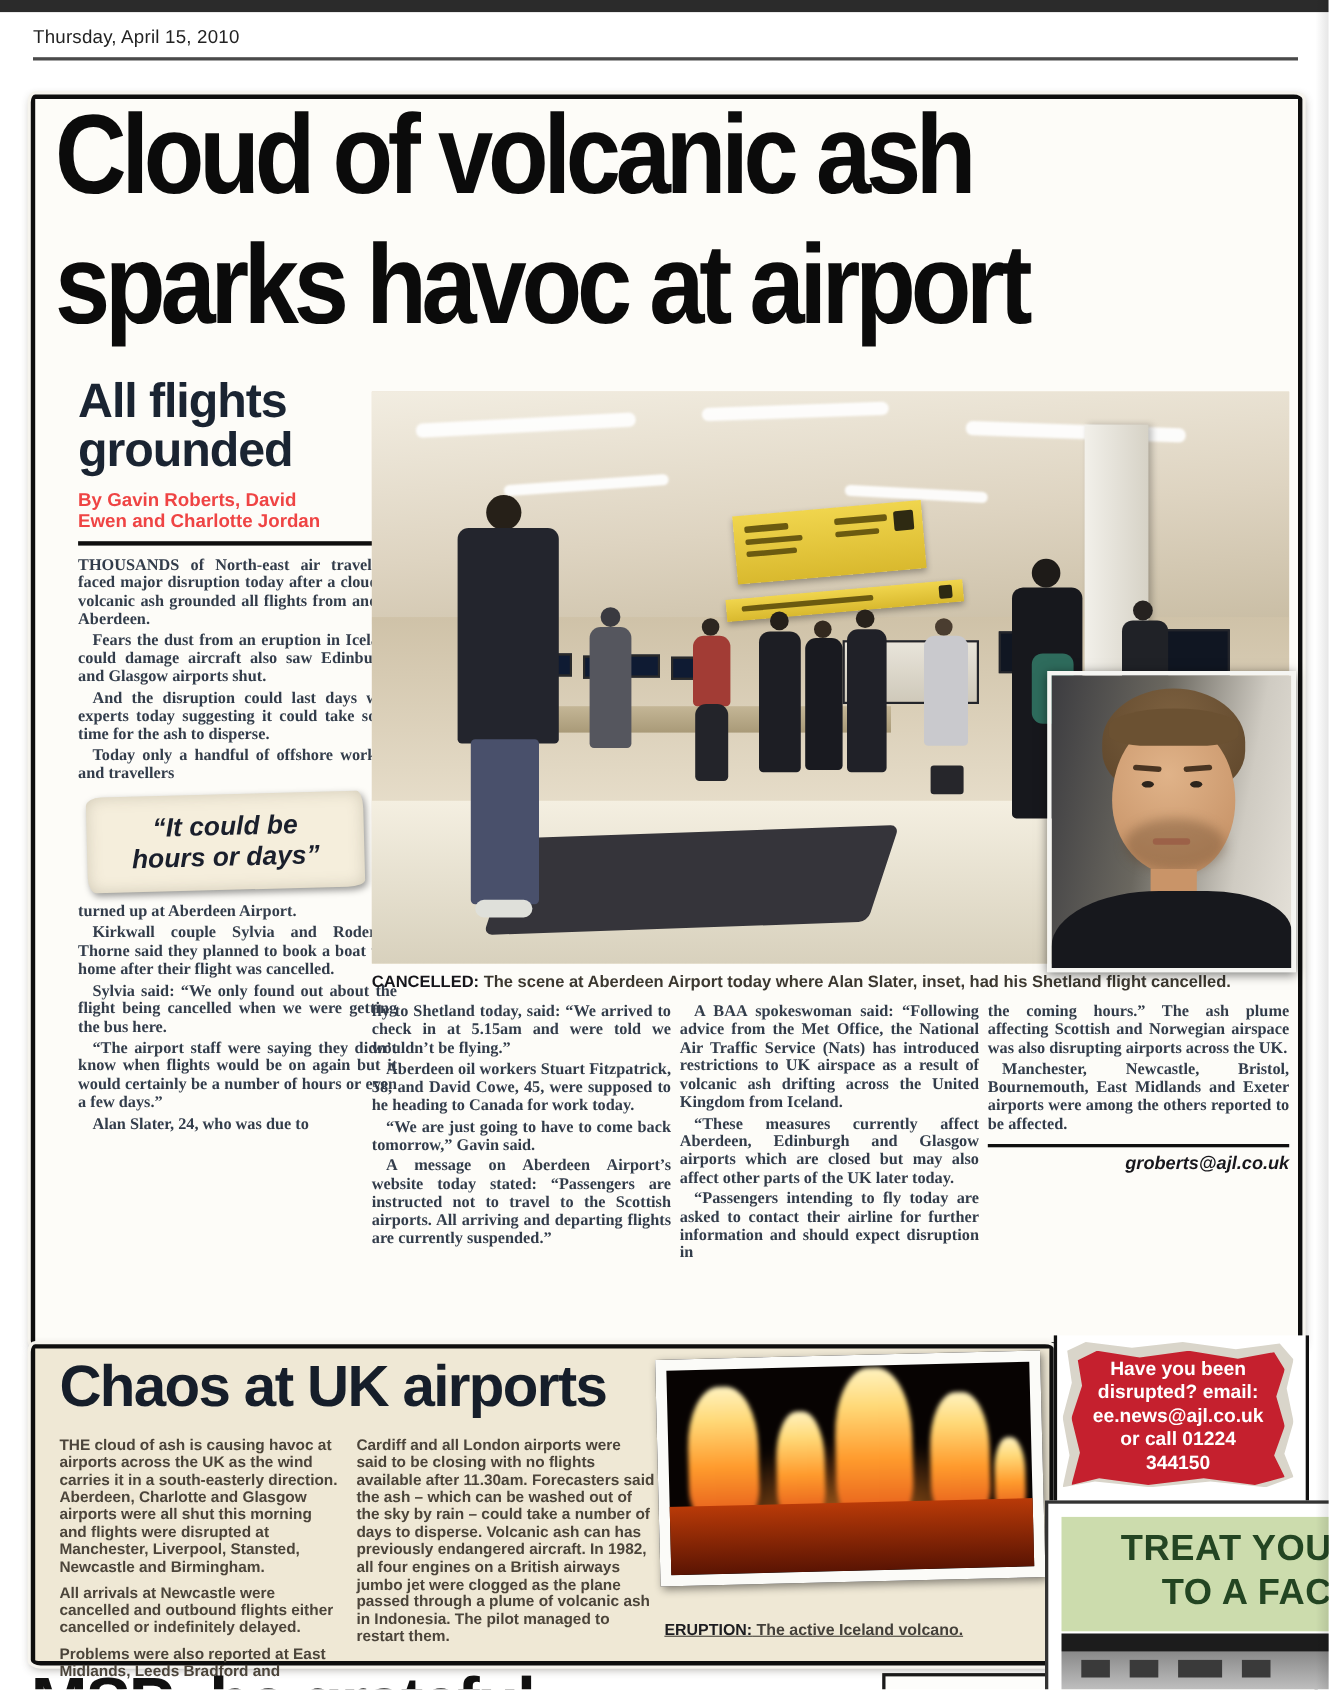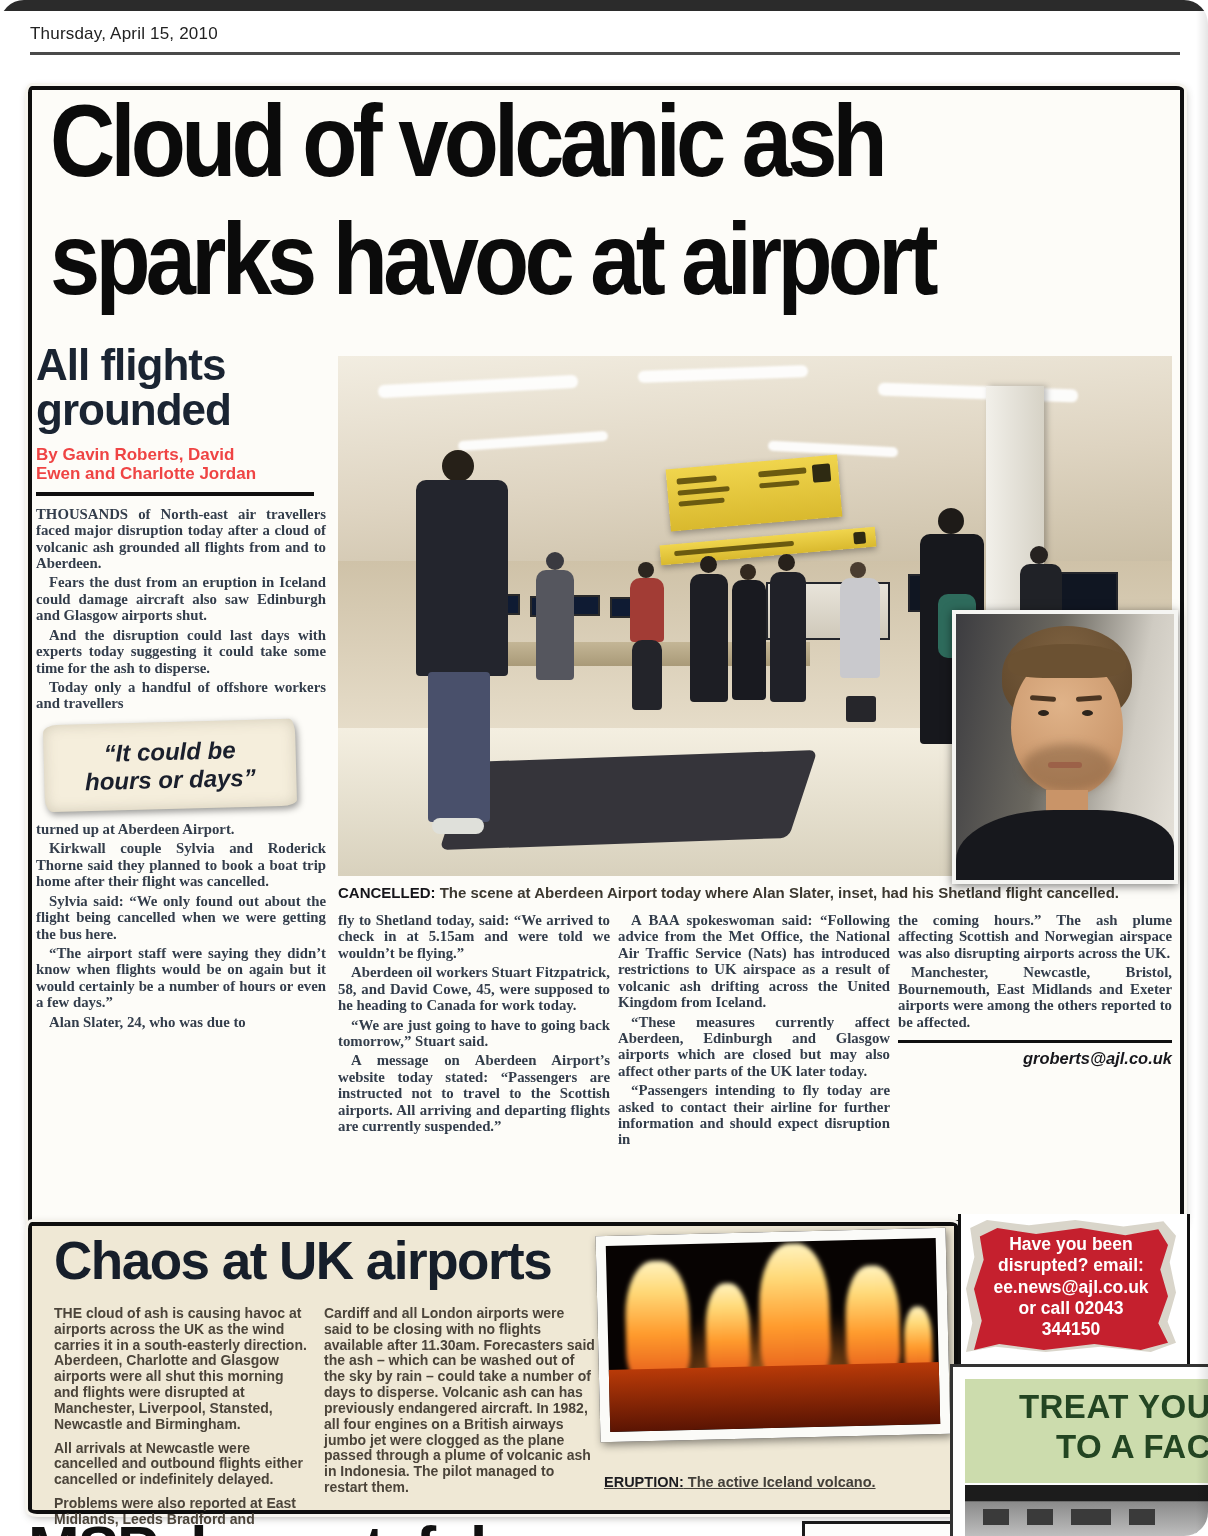--- a/index.html
+++ b/index.html
@@ -1,35 +1,35 @@
 <!DOCTYPE html>
 <html><head>
 <meta charset="utf-8">
 <style>
   html,body{margin:0;padding:0;background:#ffffff;}
   .page{position:relative;width:1208px;height:1536px;overflow:hidden;background:#ffffff;
-        font-family:"Liberation Sans",sans-serif;border-radius:24px;}
+        font-family:"Liberation Sans",sans-serif;}
   .abs{position:absolute;}
 
   .topbar{left:0;top:0;width:1208px;height:11px;background:#2b2b2b;}
   .edge{right:0;top:0;width:12px;height:1536px;background:linear-gradient(to right,rgba(0,0,0,0),rgba(0,0,0,0.10));z-index:50;}
 
   .dateline{left:30px;top:24px;font-size:17px;color:#222;letter-spacing:.2px;}
   .daterule{left:30px;top:52px;width:1150px;height:3px;background:#4a4a4a;}
 
   .torn{border:4px solid #0e0e0e;border-radius:4px 8px 5px 9px / 7px 4px 9px 5px;
         box-shadow:0 0 0 3px #f6f4ee, 1px 3px 9px rgba(60,55,45,.45);}
 
   .mainbox{left:28px;top:86px;width:1148px;height:1130px;background:#fdfcf8;}
 
   .hl{position:absolute;left:18px;white-space:nowrap;font-weight:700;color:#0b0b0b;
       font-size:95px;letter-spacing:-5px;line-height:1;transform:scale(.95,1.08);transform-origin:0 0;}
   .hl2{top:118px;}
 
-  .leftcol{position:absolute;left:4px;top:252px;width:290px;}
+  .leftcol{position:absolute;left:39px;top:252px;width:290px;}
   .subhead{font-size:44px;line-height:1.03;font-weight:600;color:#1a2432;letter-spacing:-1px;white-space:pre-line;}
   .byline{margin-top:12px;font-size:17px;font-weight:700;color:#ef4444;line-height:1.15;white-space:pre-line;}
   .bylinerule{width:278px;height:4px;background:#0f0f0f;margin:8px 0 10px;}
 
   .newscol{font-family:"Liberation Serif",serif;font-weight:bold;font-size:14.8px;line-height:1.11;
            color:#333d4b;text-align:justify;}
   .newscol p{margin:0 0 3px;}
   .newscol p.ind{text-indent:13px;}
 
   .pullquote{width:236px;margin:10px 0 12px 8px;padding:16px 8px;background:#f5eedc;text-align:center;
@@ -232,21 +232,21 @@
       <div class="abs jacket"></div>
     </div>
 
     <div class="abs caption">
       <b>CANCELLED:</b><span> The scene at Aberdeen Airport today where Alan Slater, inset, had his Shetland flight cancelled.</span>
     </div>
 
     <div class="bodycol newscol" style="left:306px;width:272px;">
         <p>fly to Shetland today, said: “We arrived to check in at 5.15am and were told we wouldn’t be flying.”</p>
         <p class="ind">Aberdeen oil workers Stuart Fitzpatrick, 58, and David Cowe, 45, were supposed to he heading to Canada for work today.</p>
-        <p class="ind">“We are just going to have to going back tomorrow,” Stuart said.</p>
+        <p class="ind">“We are just going to have to come back tomorrow,” Gavin said.</p>
         <p class="ind">A message on Aberdeen Airport’s website today stated: “Passengers are instructed not to travel to the Scottish airports. All arriving and departing flights are currently suspended.”</p>
       </div>
     <div class="bodycol newscol" style="left:586px;width:272px;">
         <p class="ind">A BAA spokeswoman said: “Following advice from the Met Office, the National Air Traffic Service (Nats) has introduced restrictions to UK airspace as a result of volcanic ash drifting across the United Kingdom from Iceland.</p>
         <p class="ind">“These measures currently affect Aberdeen, Edinburgh and Glasgow airports which are closed but may also affect other parts of the UK later today.</p>
         <p class="ind">“Passengers intending to fly today are asked to contact their airline for further information and should expect disruption in</p>
       </div>
     <div class="bodycol" style="left:866px;width:274px;">
       <div class="newscol">
           <p>the coming hours.” The ash plume affecting Scottish and Norwegian airspace was also disrupting airports across the UK.</p>
@@ -281,21 +281,21 @@
       <b>ERUPTION:</b><span> The active Iceland volcano.</span>
     </div>
   </div>
 
   <div class="abs rightframe"></div>
   <div class="abs redback"></div>
   <div class="abs redbox">
     <div>Have you been</div>
     <div>disrupted? email:</div>
     <div>ee.news@ajl.co.uk</div>
-    <div>or call 02043</div>
+    <div>or call 01224</div>
     <div>344150</div>
   </div>
 
   <div class="abs mspheadline">MSP: be grateful</div>
   <div class="abs partialrect"></div>
 
   <div class="abs adbox">
     <div class="abs adbanner">
       <div>TREAT YOU</div>
       <div>TO A FAC</div>

